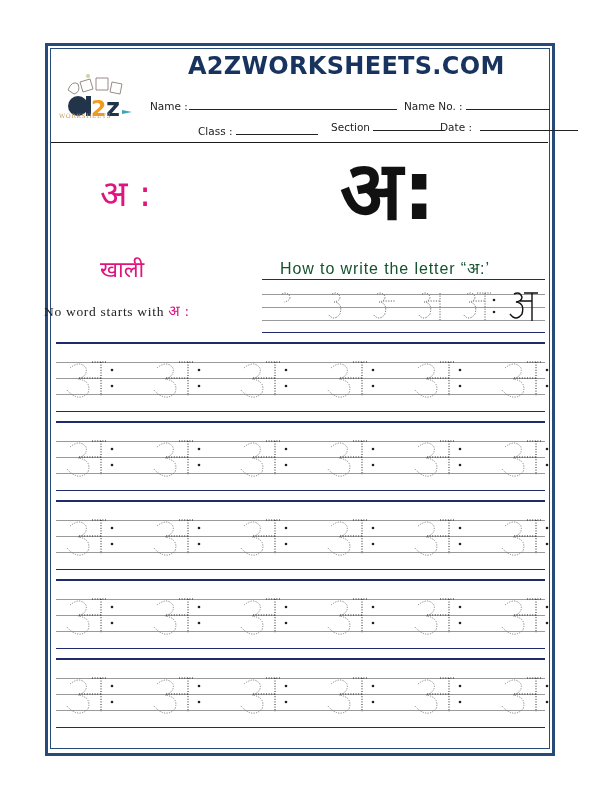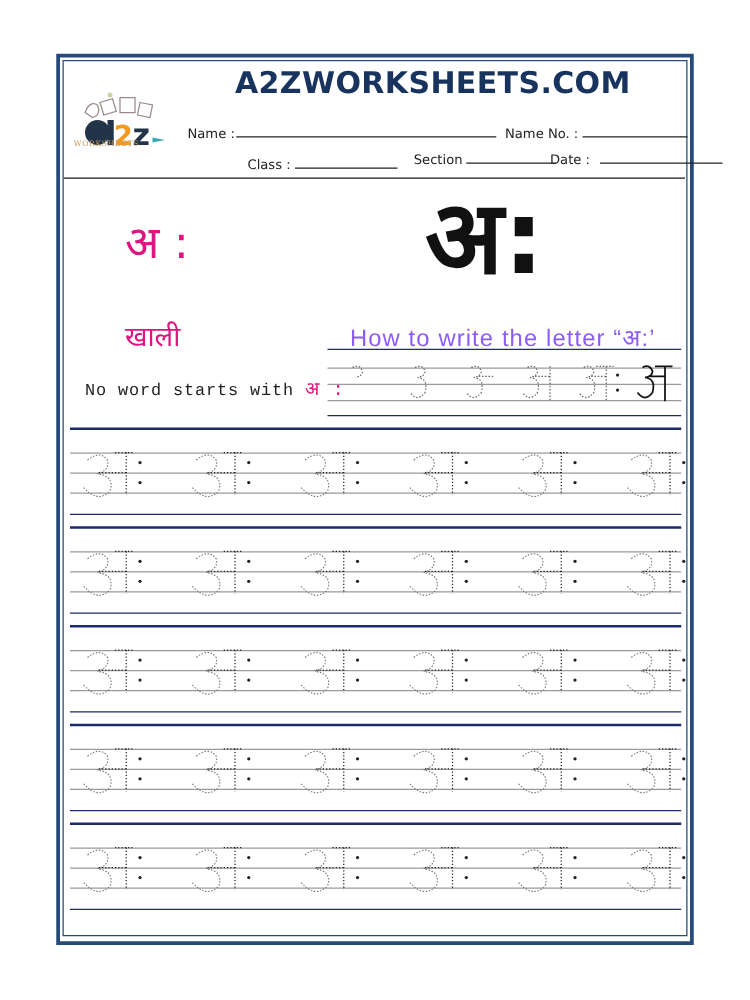--- a/index.html
+++ b/index.html
@@ -10,22 +10,22 @@
   .hdr-rule{left:51px;top:142px;width:497px;height:0;border-top:1.5px solid #1a1a1a;}
   .site-title{left:188px;top:52px;font-family:"DejaVu Sans",sans-serif;font-weight:bold;font-size:24px;color:#17335e;letter-spacing:0.3px;}
   .field{font-family:"DejaVu Sans",sans-serif;font-size:10.5px;color:#222;white-space:nowrap;}
   .uline{display:inline-block;border-bottom:1px solid #222;height:10px;vertical-align:baseline;margin-left:3px;}
   .logo{left:58px;top:70px;width:78px;height:52px;}
   .logo-word{left:59px;top:112px;font-family:"DejaVu Serif",serif;font-size:6px;color:#c49a5e;letter-spacing:0.6px;}
   .pink{color:#e0147e;}
   .big-pink{left:100px;top:168px;font-size:36px;font-family:"DejaVu Sans",sans-serif;}
   .big-black{left:340px;top:150px;font-size:82px;font-family:"DejaVu Sans",sans-serif;color:#111;font-weight:bold;line-height:1;}
   .word{left:100px;top:253px;font-size:22px;}
-  .how{left:280px;top:257px;font-family:"Liberation Sans",sans-serif;font-size:19px;color:#8b5cf6;letter-spacing:0.9px;}
-  .noword{left:68px;top:300px;font-family:Liberation Mono, monospace;font-size:13.5px;color:#222;letter-spacing:0.7px;}
+  .how{left:280px;top:257px;font-family:"Liberation Sans",sans-serif;font-size:16px;color:#14532d;letter-spacing:0.9px;}
+  .noword{left:44px;top:300px;font-family:Liberation Serif, serif;font-size:13.5px;color:#222;letter-spacing:0.7px;}
   .hl{height:0;}
   .navy{border-top:1.6px solid #1f2a6b;}
   .navy-thick{border-top:2.2px solid #1f2a6b;}
   .gray{border-top:1px solid #9a9a9a;}
 </style>
 </head>
 <body>
 
 <div class="abs outer"></div>
 <div class="abs inner"></div>

